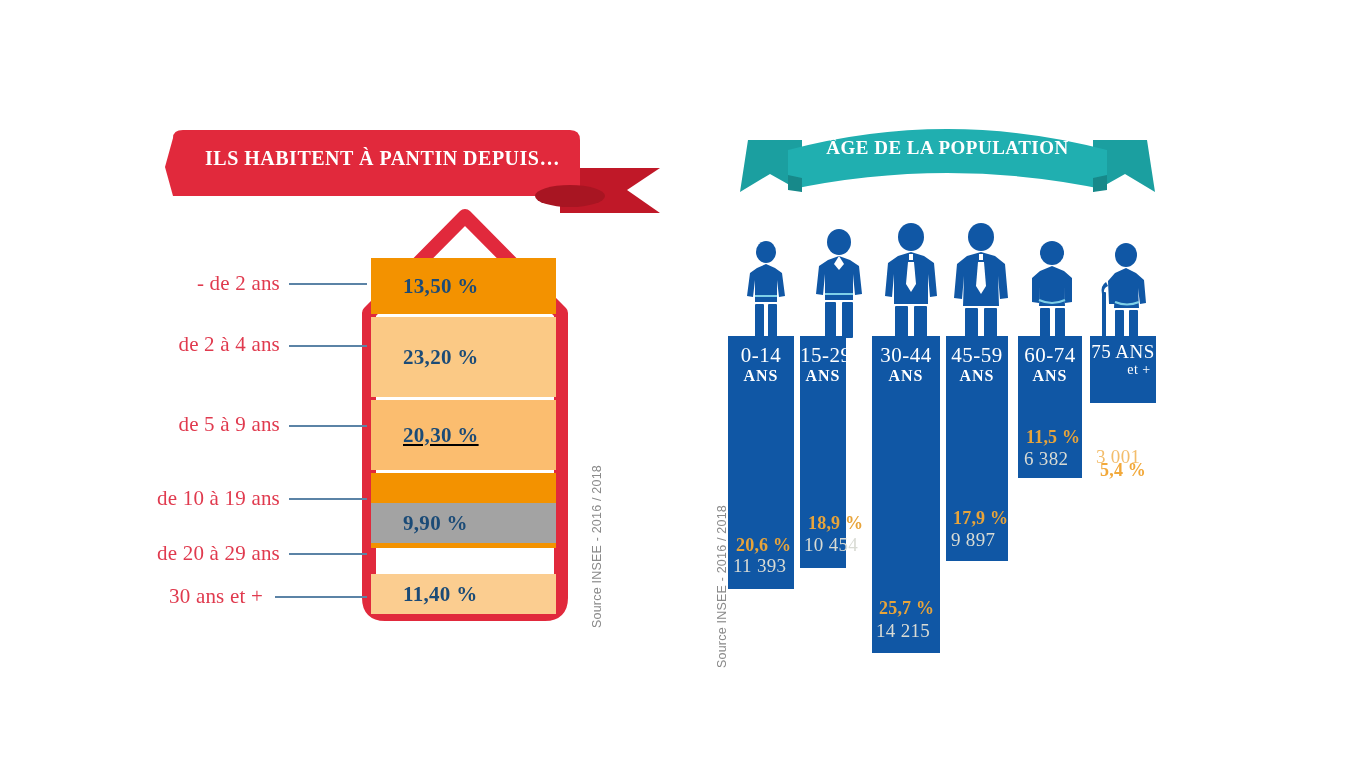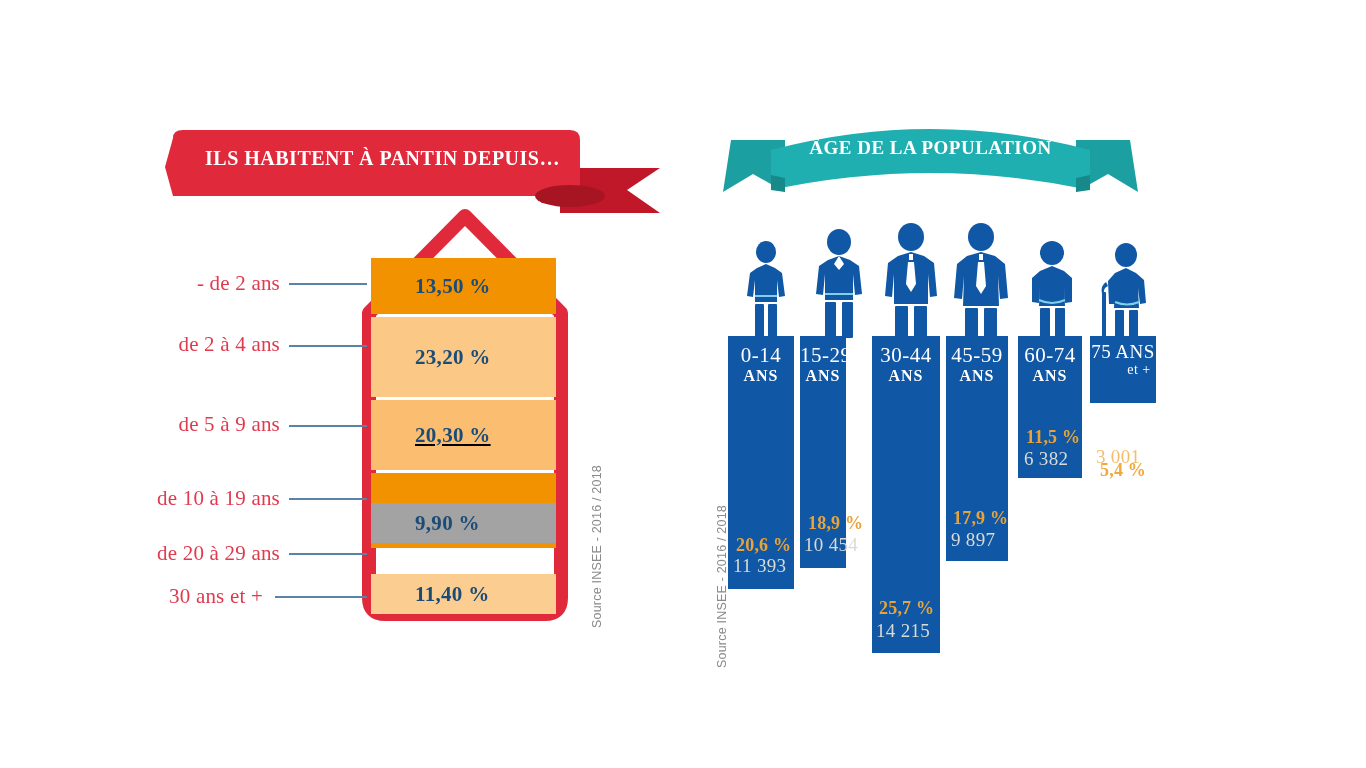--- a/index.html
+++ b/index.html
@@ -49,24 +49,23 @@
   .house-band{
     position:absolute;
     display:flex;
     align-items:center;
   }
   .house-band .band-value{
     color:#1b4b77;
     font-family:"Liberation Serif", serif;
     font-weight:700;
     font-size:21px;
-    padding-left:8px;
+    padding-left:32px;
     letter-spacing:0.3px;
     white-space:nowrap;
-    margin-left:36px;
   }
   .src-vert{
     position:absolute;
     color:#8a8a8a;
     font-family:"Liberation Sans", sans-serif;
     font-size:12.5px;
     white-space:nowrap;
     transform-origin:left top;
     transform:rotate(-90deg);
     letter-spacing:0.2px;
@@ -185,21 +184,21 @@
     <div class="leader-line" style="left:289px;top:553px;width:78px;"></div>
 
     <div class="house-label" style="left:15px;top:584px;width:248px;">30 ans et +</div>
     <div class="leader-line" style="left:275px;top:596px;width:92px;"></div>
 
     <div class="src-vert" style="left:590px;top:628px;">Source INSEE - 2016 / 2018</div>
   </div>
 
   <div id="age-chart">
 
-    <div class="ribbon-wrap" style="left:723px;top:112px;width:415px;height:90px;">
+    <div class="ribbon-wrap" style="left:740px;top:112px;width:415px;height:90px;">
       <svg width="415" height="90" viewBox="0 0 415 90">
 
         <path d="M8 28 L62 28 L62 80 L30 62 L0 80 Z" fill="#1b9fa0"></path>
 
         <path d="M353 28 L407 28 L415 80 L385 62 L353 80 Z" fill="#1b9fa0"></path>
 
         <path d="M48 78 L48 38 Q207 -4 367 38 L367 78 Q207 44 48 78 Z" fill="#20afb0"></path>
 
         <path d="M48 63 L62 66 L62 80 L48 78 Z" fill="#17898a"></path>
         <path d="M367 63 L353 66 L353 80 L367 78 Z" fill="#17898a"></path>

